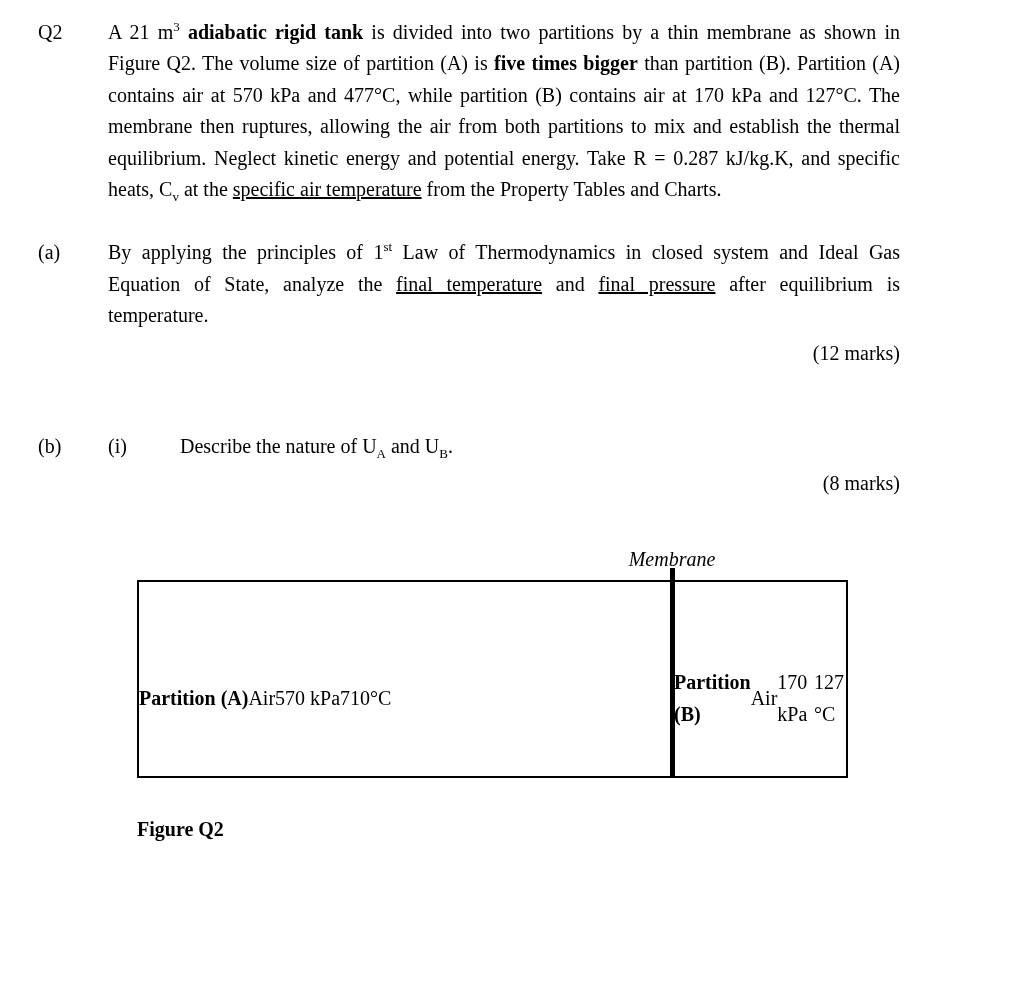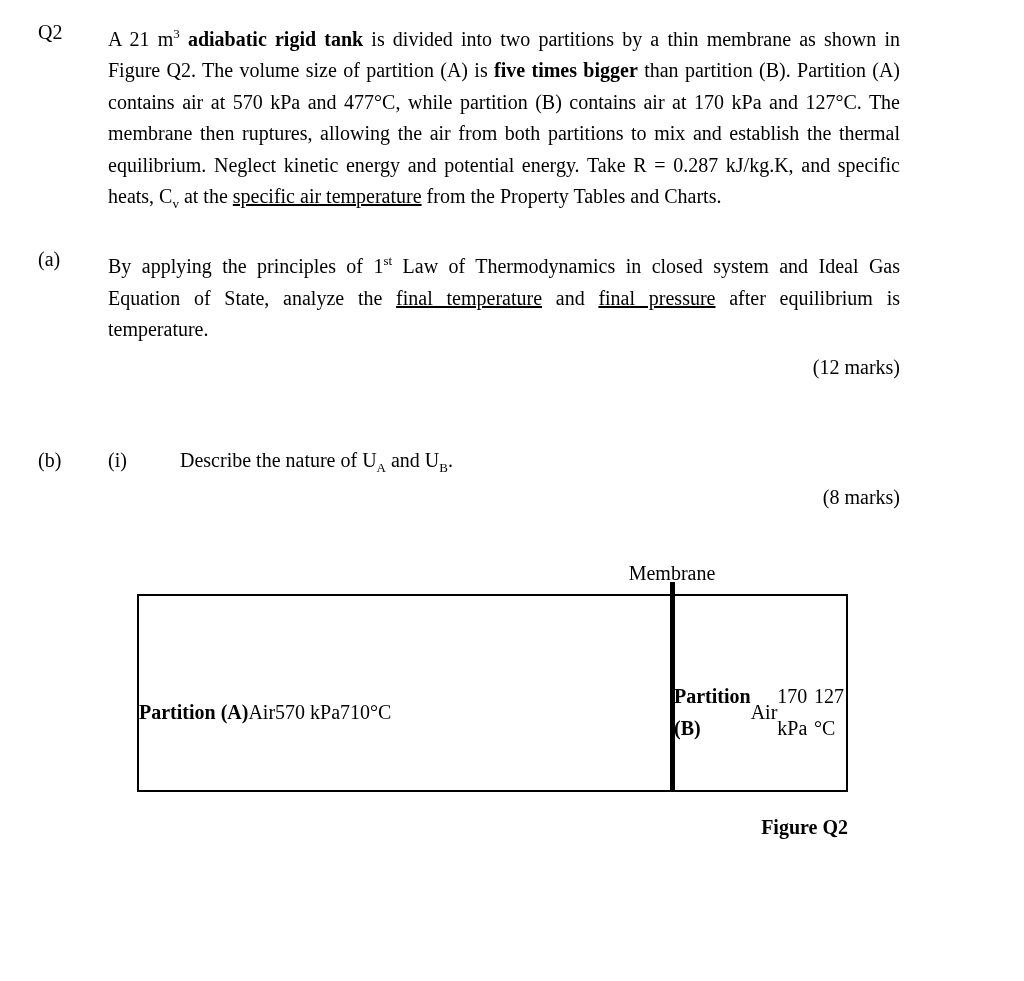--- a/index.html
+++ b/index.html
@@ -12,21 +12,21 @@
     color: #000000;
     font-family: "Liberation Serif", serif;
     font-size: 20px;
     line-height: 1.57;
     padding: 17px 80px 0 38px;
     overflow: hidden;
   }
   .qrow { display: flex; }
   .qlabel { width: 70px; flex-shrink: 0; }
   .qbody { flex: 1; min-width: 0; }
-  .justify { text-align: justify; margin-top: 7px; }
+  .justify { text-align: justify; }
   .marks { text-align: right; margin-top: 6px; }
   .b { font-weight: bold; }
   .u { text-decoration: underline; }
   sup { font-size: 0.65em; line-height: 0; vertical-align: super; }
   sub { font-size: 0.65em; line-height: 0; vertical-align: sub; }
 
   .sec-q2 { margin-bottom: 32px; }
   .sec-a  { margin-bottom: 62px; }
   .sec-b  { margin-bottom: 0; }
 
@@ -42,20 +42,21 @@
   .membrane-row {
     position: relative;
     height: 36px;
   }
   .membrane-label {
     position: absolute;
     left: 535px;
     bottom: 4px;
     transform: translateX(-50%);
     white-space: nowrap;
+    font-style: italic;
   }
   .tank {
     position: relative;
     display: flex;
     border: 2px solid #000;
     height: 198px;
   }
   .membrane-line {
     position: absolute;
     left: 531px;
@@ -68,23 +69,23 @@
     display: flex;
     flex-direction: row;
     align-items: center;
     padding-top: 38px;
     line-height: 1.6;
   }
   .partition-a { width: 535px; }
   .partition-b { flex: 1; }
   .ptitle { font-weight: bold; }
   .caption {
-    text-align: right;
+    text-align: left;
     font-weight: bold;
-    margin-top: 20px;
+    margin-top: 36px;
   }
 </style>
 </head>
 <body>
 
 <div class="page">
 
   <section class="qrow sec-q2">
     <div class="qlabel">Q2</div>
     <div class="qbody justify"><span>A 21 m</span><sup>3</sup><span> </span><span class="b">adiabatic rigid tank</span><span> is divided into two partitions by a thin membrane as shown in Figure Q2. The volume size of partition (A) is </span><span class="b">five times bigger</span><span> than partition (B). Partition (A) contains air at 570 kPa and 477°C, while partition (B) contains air at 170 kPa and 127°C.  The membrane then ruptures, allowing the air from both partitions to mix and establish the thermal equilibrium. Neglect kinetic energy and potential energy. Take R = 0.287 kJ/kg.K, and specific heats, C</span><sub>v</sub><span> at the </span><span class="u">specific air temperature</span><span> from the Property Tables and Charts.</span></div>

